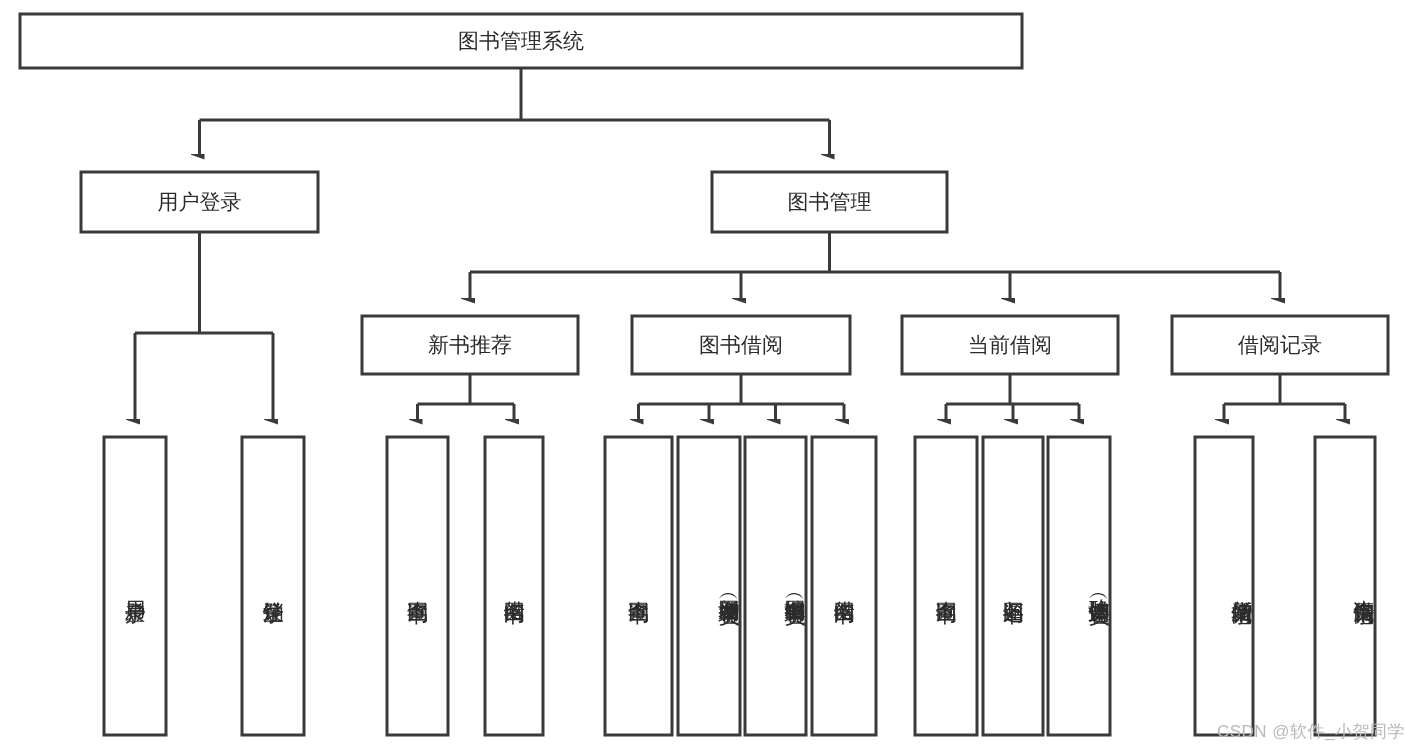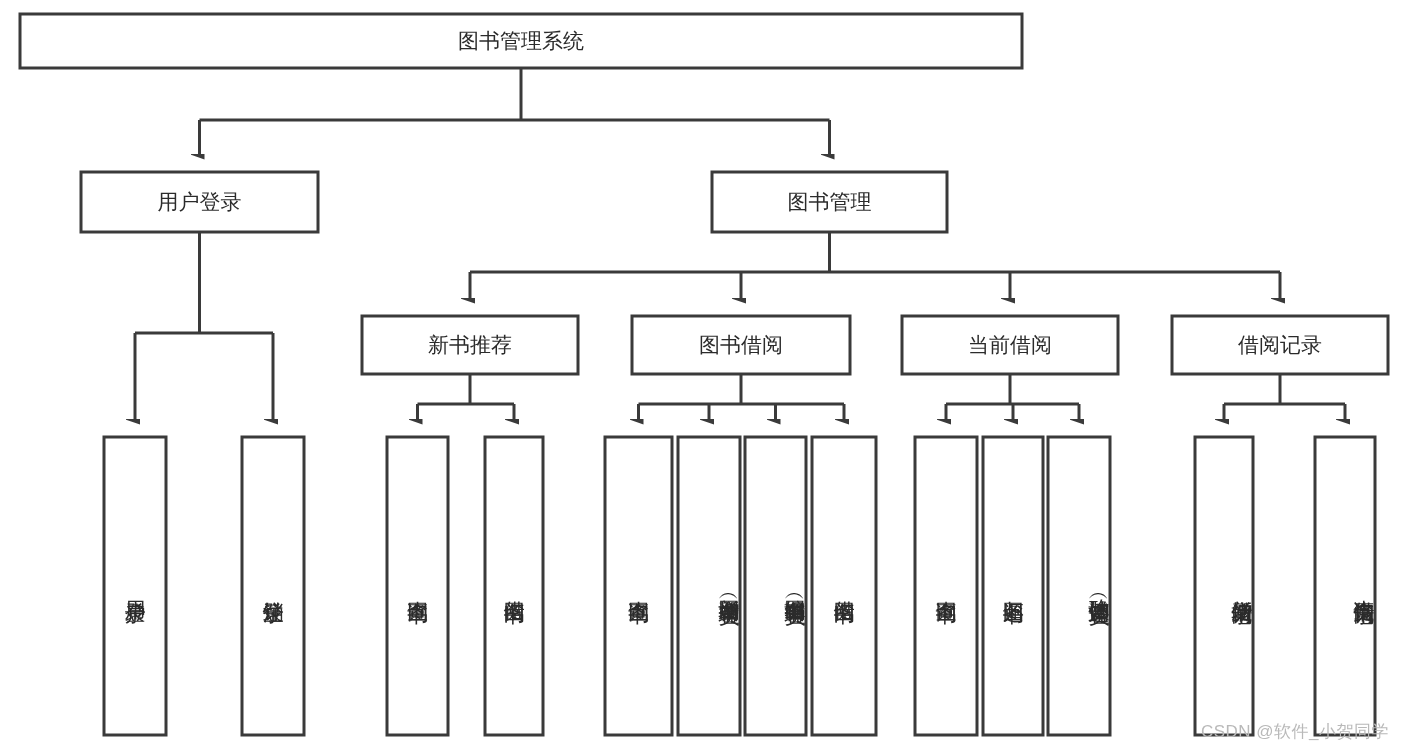--- a/index.html
+++ b/index.html
@@ -61,21 +61,21 @@
     display: flex;
     align-items: flex-start;
     justify-content: center;
     pointer-events: none;
   }
   .vlabel.center {
     align-items: center;
   }
   .watermark {
     position: absolute;
-    right: 16px;
+    right: 0;
     bottom: 4px;
     font-family: "Liberation Sans", "DejaVu Sans", sans-serif;
     font-size: 17px;
     color: #b9b9b9;
     letter-spacing: 0.5px;
     white-space: nowrap;
   }
 </style>
 </head>
 <body>

